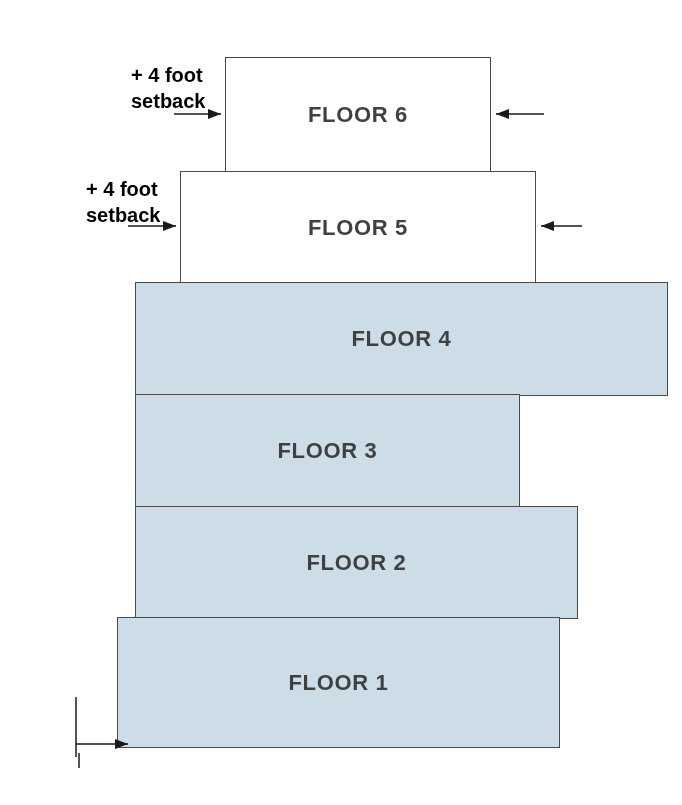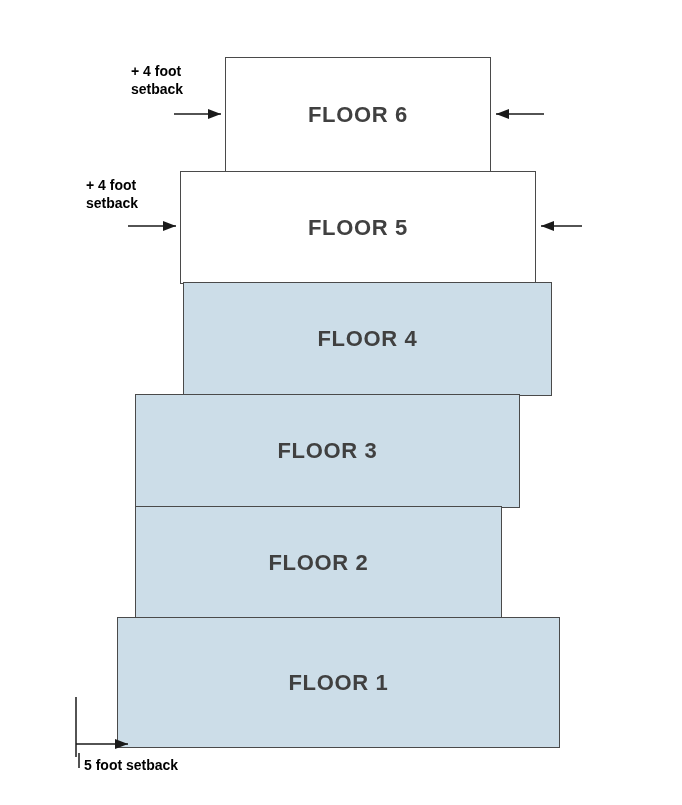--- a/index.html
+++ b/index.html
@@ -27,29 +27,29 @@
     font-weight: 700;
     font-size: 22px;
     letter-spacing: 0.03em;
     color: #404040;
   }
   .floor.upper { background: #ffffff; }
   .floor.podium { background: #ccdde8; }
 
   .f6 { left: 225px; top: 57px;  width: 266px; height: 116px; }
   .f5 { left: 180px; top: 171px; width: 356px; height: 113px; text-align: right; }
-  .f4 { left: 135px; top: 282px; width: 369px; height: 114px; margin-left: 48px; }
+  .f4 { left: 135px; top: 282px; width: 533px; height: 114px; }
   .f3 { left: 135px; top: 394px; width: 385px; height: 114px; }
-  .f2 { left: 135px; top: 506px; width: 367px; height: 113px; }
+  .f2 { left: 135px; top: 506px; width: 443px; height: 113px; }
   .f1 { left: 117px; top: 617px; width: 443px; height: 131px; }
 
   .annotation {
     position: absolute;
     font-weight: 700;
-    font-size: 14px;
+    font-size: 20px;
     line-height: 1.3;
     color: #000000;
     white-space: pre-line;
   }
   .ann-f6 { left: 131px; top: 62px; }
   .ann-f5 { left: 86px;  top: 176px; }
   .ann-property { left: 47px; top: 645px; }
   .ann-ground { left: 84px; top: 756px; white-space: nowrap; }
 
   .overlay {
@@ -82,21 +82,20 @@
     <span class="floor-label">FLOOR 2</span>
   </div>
   <div class="floor podium f1">
     <span class="floor-label">FLOOR 1</span>
   </div>
 
   <div class="annotation ann-f6">+ 4 foot
 setback</div>
   <div class="annotation ann-f5">+ 4 foot
 setback</div>
-  <div class="annotation ann-ground">5 foot setback</div>
 
   <svg class="overlay" viewBox="0 0 682 805" aria-hidden="true">
     <defs>
       <marker id="arrowhead" markerUnits="userSpaceOnUse" markerWidth="14" markerHeight="12" refX="13" refY="6" orient="auto">
         <path d="M0,1 L13,6 L0,11 z" fill="#1a1a1a"></path>
       </marker>
     </defs>
 
     <line x1="174" y1="114" x2="221" y2="114" stroke="#1a1a1a" stroke-width="1.5" marker-end="url(#arrowhead)"></line>
     <line x1="544" y1="114" x2="496" y2="114" stroke="#1a1a1a" stroke-width="1.5" marker-end="url(#arrowhead)"></line>

